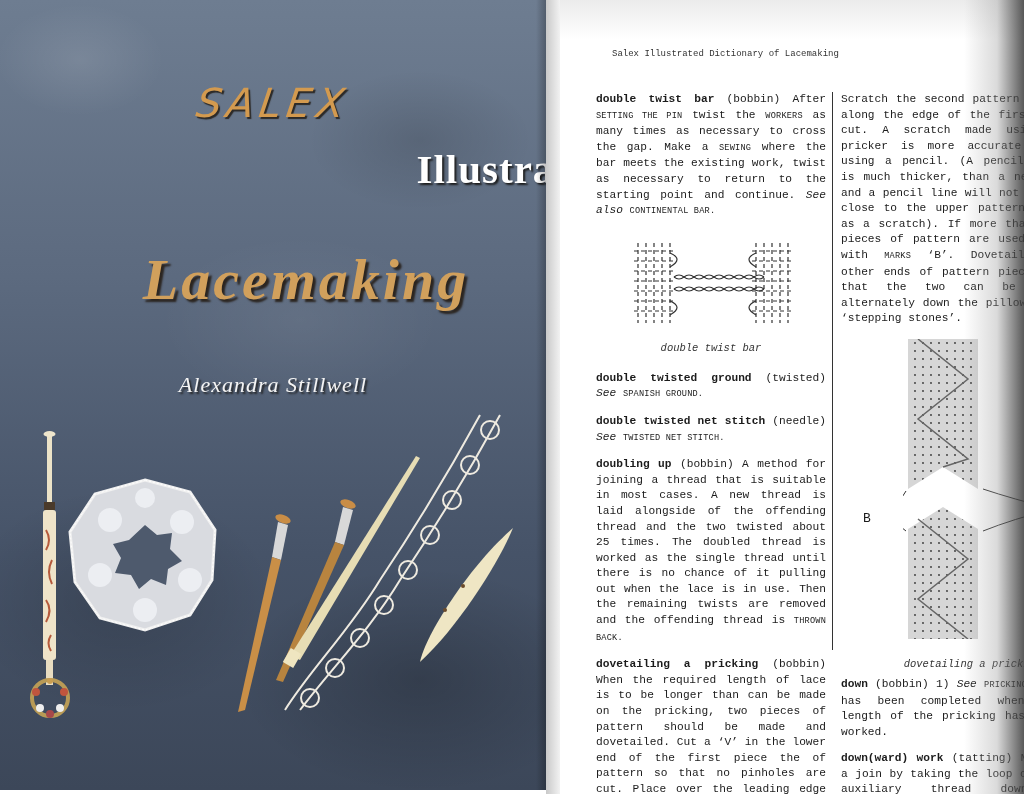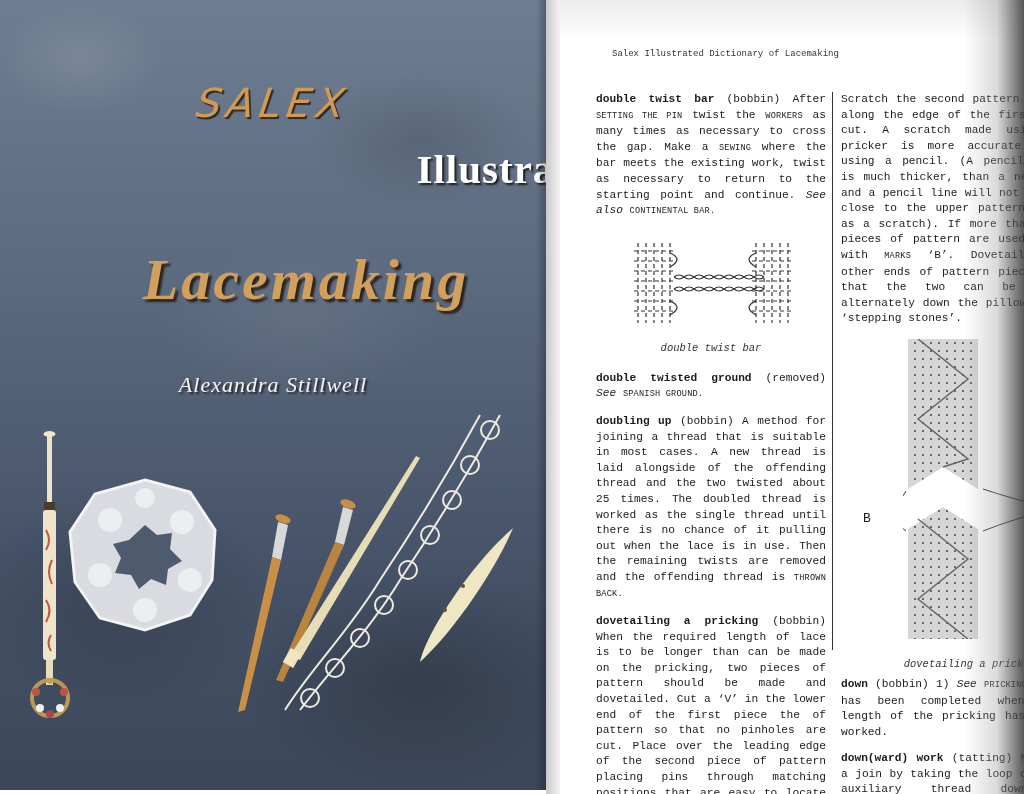--- a/index.html
+++ b/index.html
@@ -143,21 +143,24 @@
           <path d="M78 46 q5 -4 10 0 t10 0 t10 0 t10 0 t10 0 t10 0 t10 0 t10 0 t10 0"></path>
           <path d="M78 46 q5 4 10 0 t10 0 t10 0 t10 0 t10 0 t10 0 t10 0 t10 0 t10 0"></path>
           <path d="M78 58 q5 -4 10 0 t10 0 t10 0 t10 0 t10 0 t10 0 t10 0 t10 0 t10 0"></path>
           <path d="M78 58 q5 4 10 0 t10 0 t10 0 t10 0 t10 0 t10 0 t10 0 t10 0 t10 0"></path>
         </g>
       </svg>
       <div class="caption">double twist bar</div>
     </div>
 
     <p class="entry">
-      <span class="hw">double twisted ground</span><span> (removed) </span><i>See</i> <span class="sc">SPANISH GROUND.</span>
+      <span class="hw">double twisted ground</span><span> (twisted) </span><i>See</i> <span class="sc">SPANISH GROUND.</span>
+    </p>
+    <p class="entry">
+      <span class="hw">double twisted net stitch</span><span> (needle) </span><i>See</i> <span class="sc">TWISTED NET STITCH.</span>
     </p>
     <p class="entry">
       <span class="hw">doubling up</span><span> (bobbin) A method for joining a thread that is suitable in most cases. A new thread is laid alongside of the offending thread and the two twisted about 25 times. The doubled thread is worked as the single thread until there is no chance of it pulling out when the lace is in use. Then the remaining twists are removed and the offending thread is </span><span class="sc">THROWN BACK.</span>
     </p>
     <p class="entry">
       <span class="hw">dovetailing a pricking</span><span> (bobbin) When the required length of lace is to be longer than can be made on the pricking, two pieces of pattern should be made and dovetailed. Cut a ‘V’ in the lower end of the first piece the of pattern so that no pinholes are cut. Place over the leading edge of the second piece of pattern placing pins through matching positions that are easy to locate e.g. the pin between fans, the point of the fan etc.</span>
     </p>
   </div>
 
   <div class="rule"></div>

